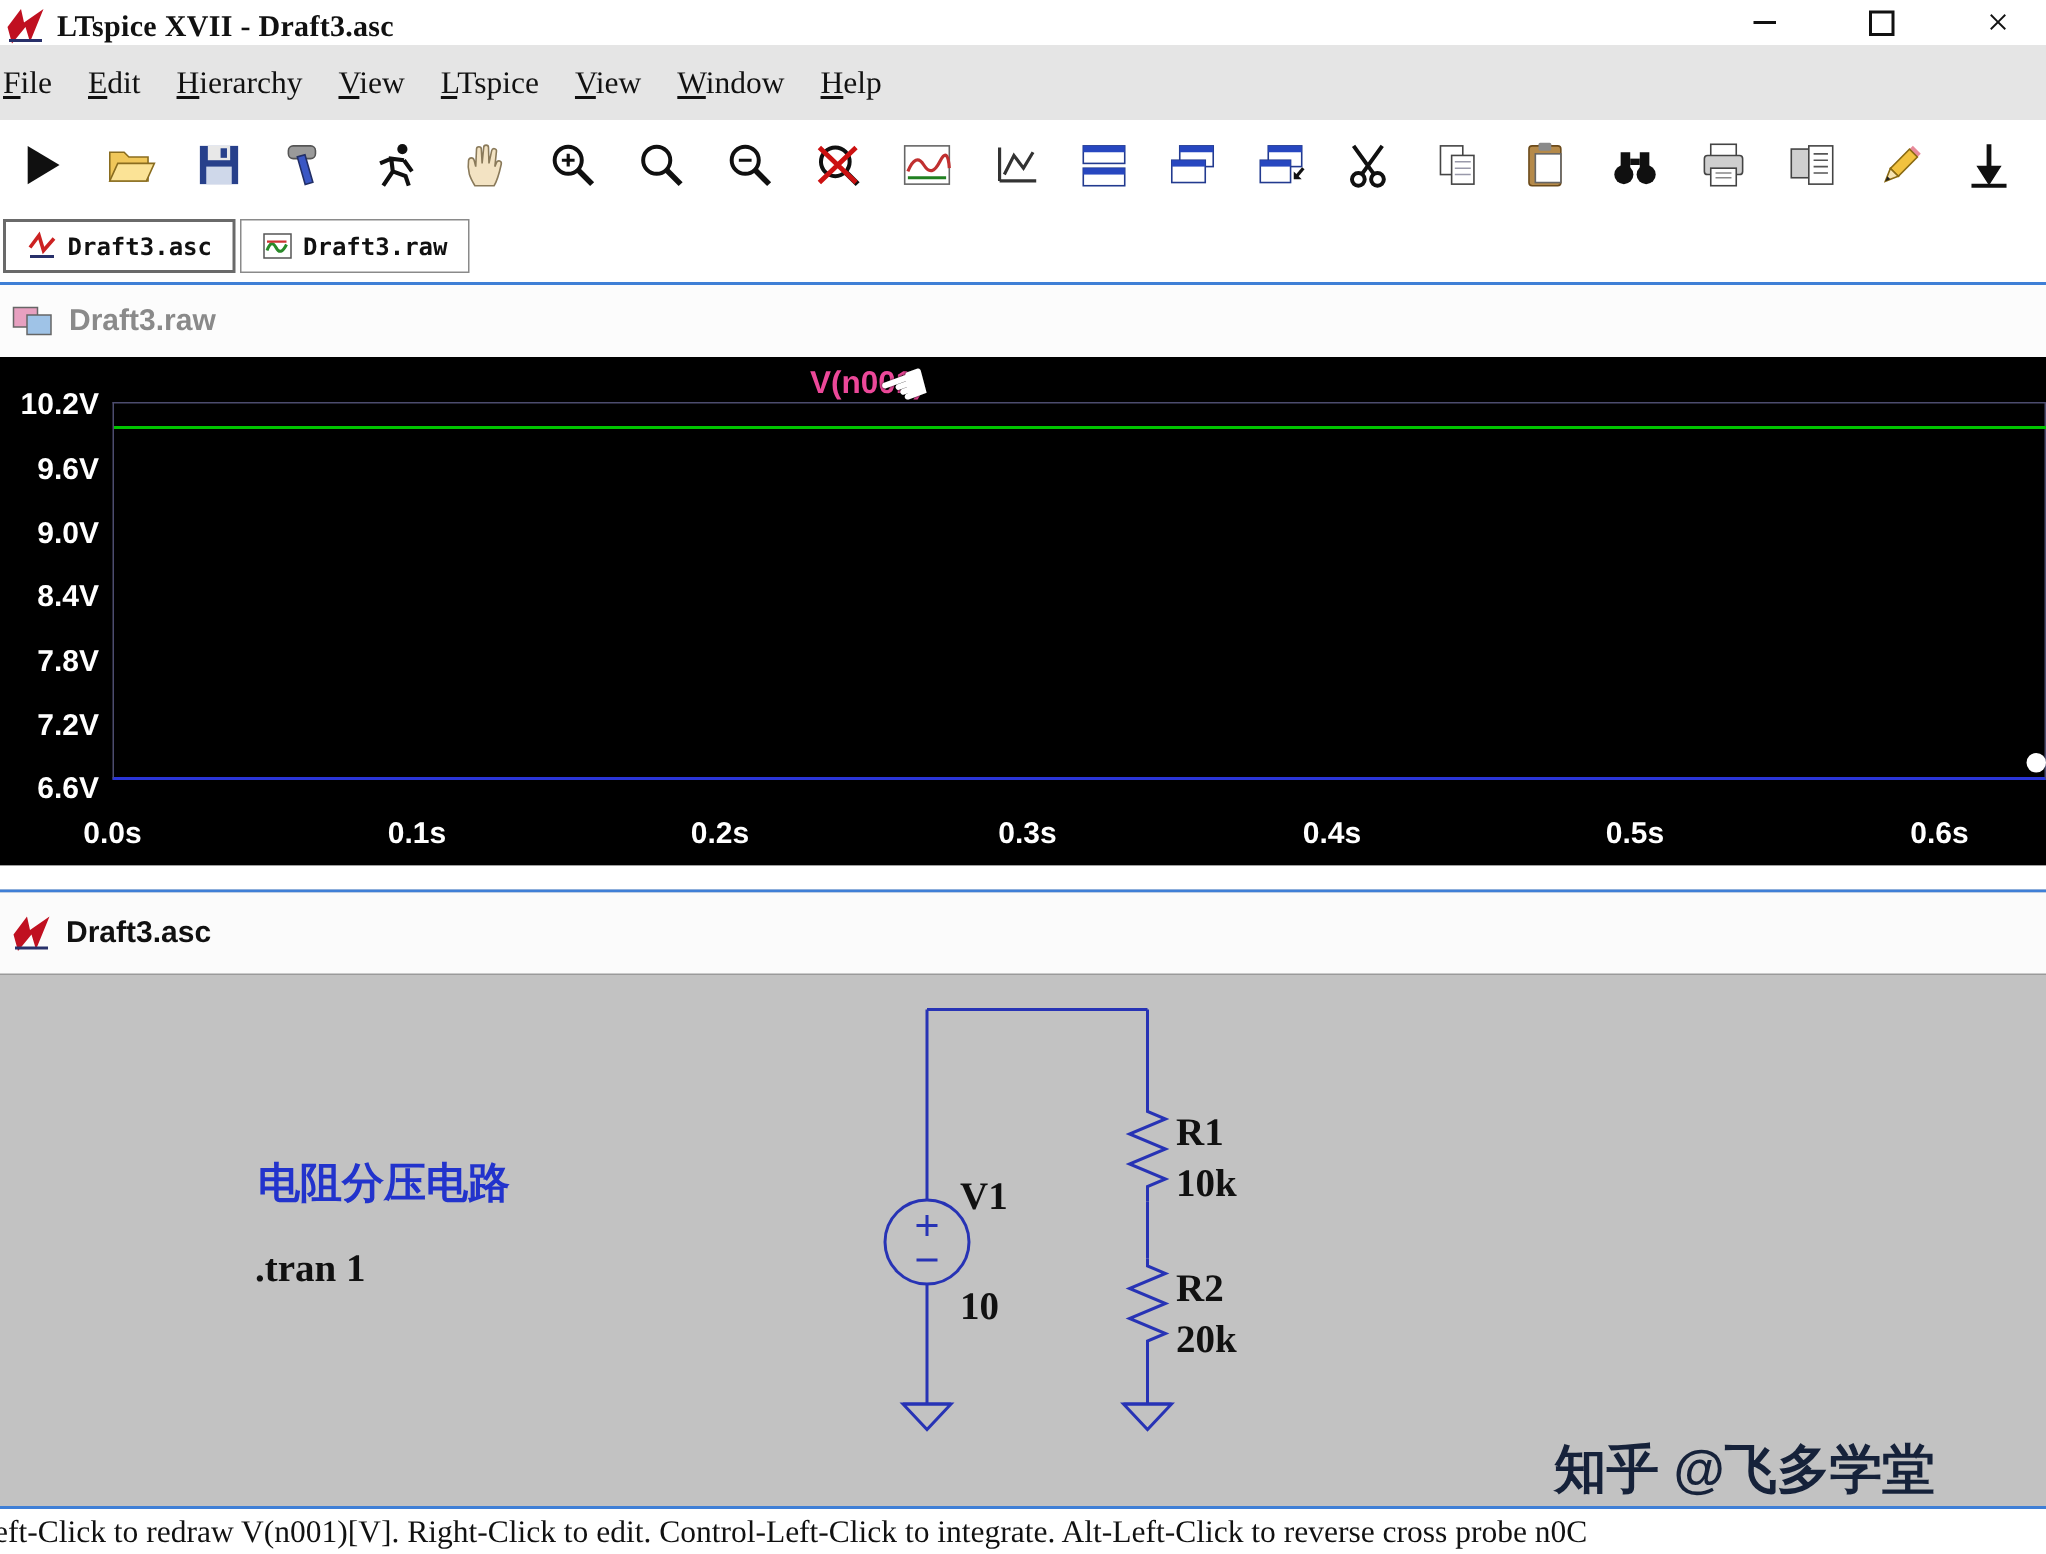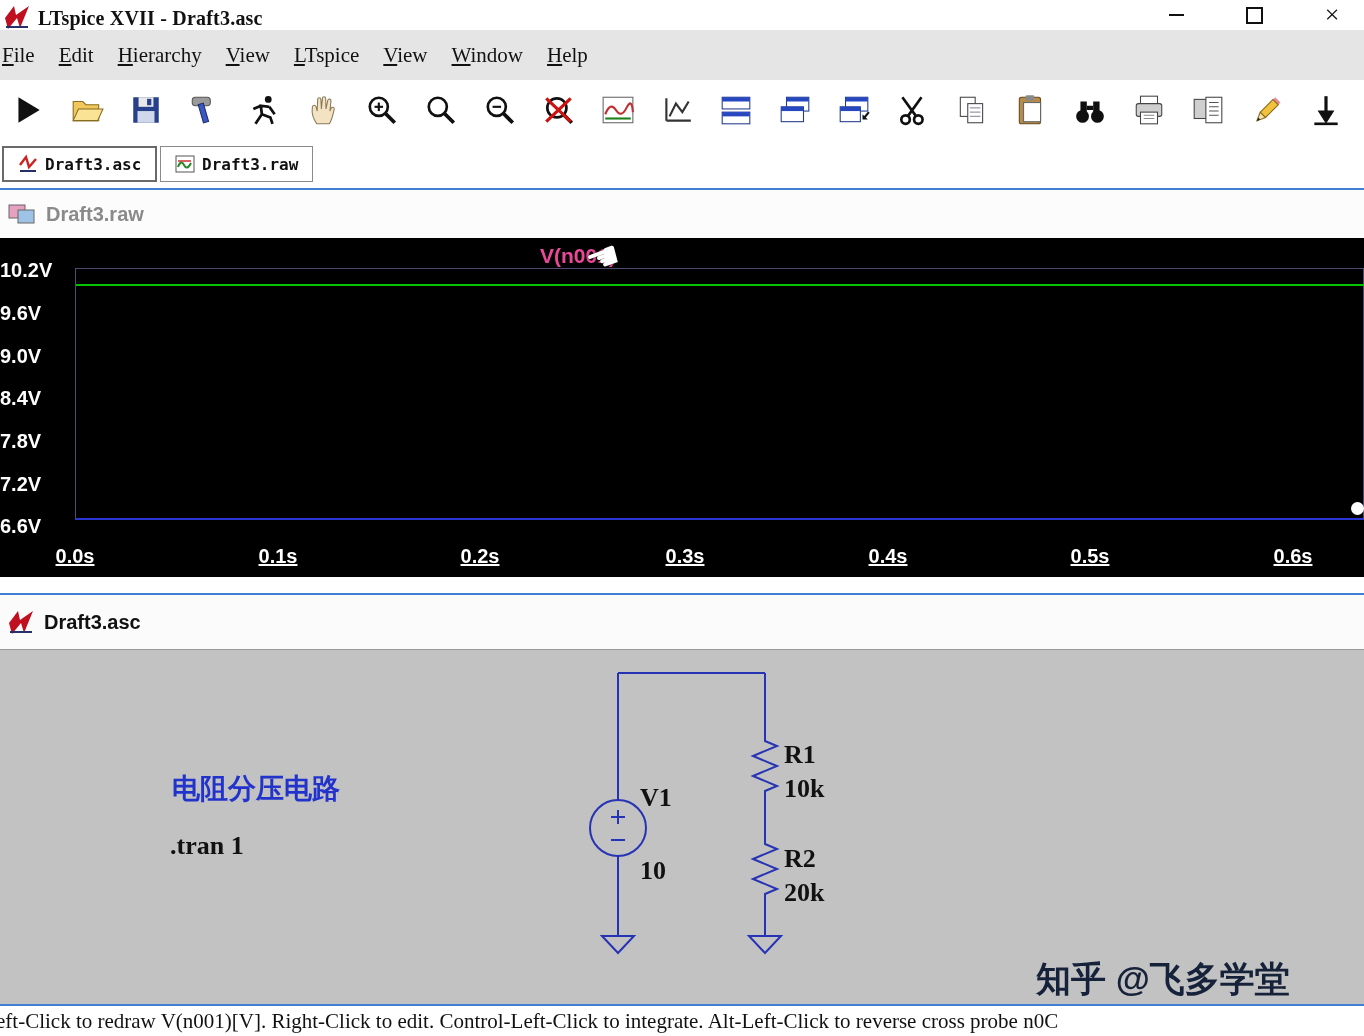--- a/index.html
+++ b/index.html
@@ -47,24 +47,24 @@
   .wave-header{height:48px;background:#fcfcfc;display:flex;align-items:center;gap:10px;padding-left:8px;}
   .wave-header .hicon{display:inline-flex;width:28px;height:24px;}
   .wave-title{font-family:"Liberation Sans",sans-serif;font-size:20px;font-weight:bold;color:#8a8a8a;}
   .plot{position:relative;height:339px;background:#000;font-family:"Liberation Sans",sans-serif;}
   .plot-box{position:absolute;left:75px;top:30px;right:0;height:252px;box-sizing:border-box;
             border:1px solid #4c4c6e;border-bottom:2px solid #2a35d8;}
   .trace{position:absolute;left:76px;right:0;top:46px;height:2px;background:#00c400;}
   .trace-label{position:absolute;left:540px;top:6px;color:#ec4899;font-size:21px;font-weight:bold;cursor:pointer;}
   .cursor-hand{position:absolute;left:586px;top:-2px;color:#fff;font-size:38px;
                text-shadow:0 0 2px #000;transform:rotate(-20deg);font-family:"DejaVu Sans",sans-serif;}
-  .ytick{position:absolute;left:0;width:66px;height:24px;line-height:24px;
+  .ytick{position:absolute;left:0;width:66px;height:24px;line-height:24px;text-align:right;
          color:#fff;font-size:20px;font-weight:bold;}
   .xtick{position:absolute;top:305px;width:70px;height:26px;line-height:26px;text-align:center;
-         color:#fff;font-size:20px;font-weight:bold;text-decoration:underline;}
+         color:#fff;font-size:20px;font-weight:bold;}
   .scroll-dot{position:absolute;right:0px;top:264px;width:13px;height:13px;border-radius:50%;background:#fff;}
 
   .panel-gap{position:absolute;top:577px;left:0;right:0;height:16px;background:#fff;}
 
   
   .schem-window{position:absolute;top:593px;left:0;right:0;height:413px;box-sizing:border-box;
                 border-top:2px solid #3f7fd6;border-bottom:2px solid #3f7fd6;background:#c2c2c2;}
   .schem-header{height:54px;background:#fbfbfb;display:flex;align-items:center;gap:10px;
                 padding-left:8px;border-bottom:1px solid #9a9a9a;}
   .schem-header .hicon{display:inline-flex;width:26px;height:26px;}

